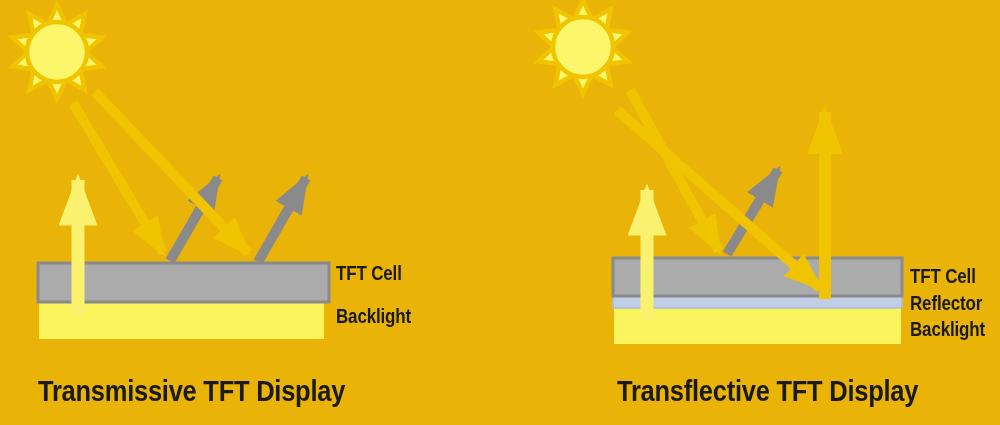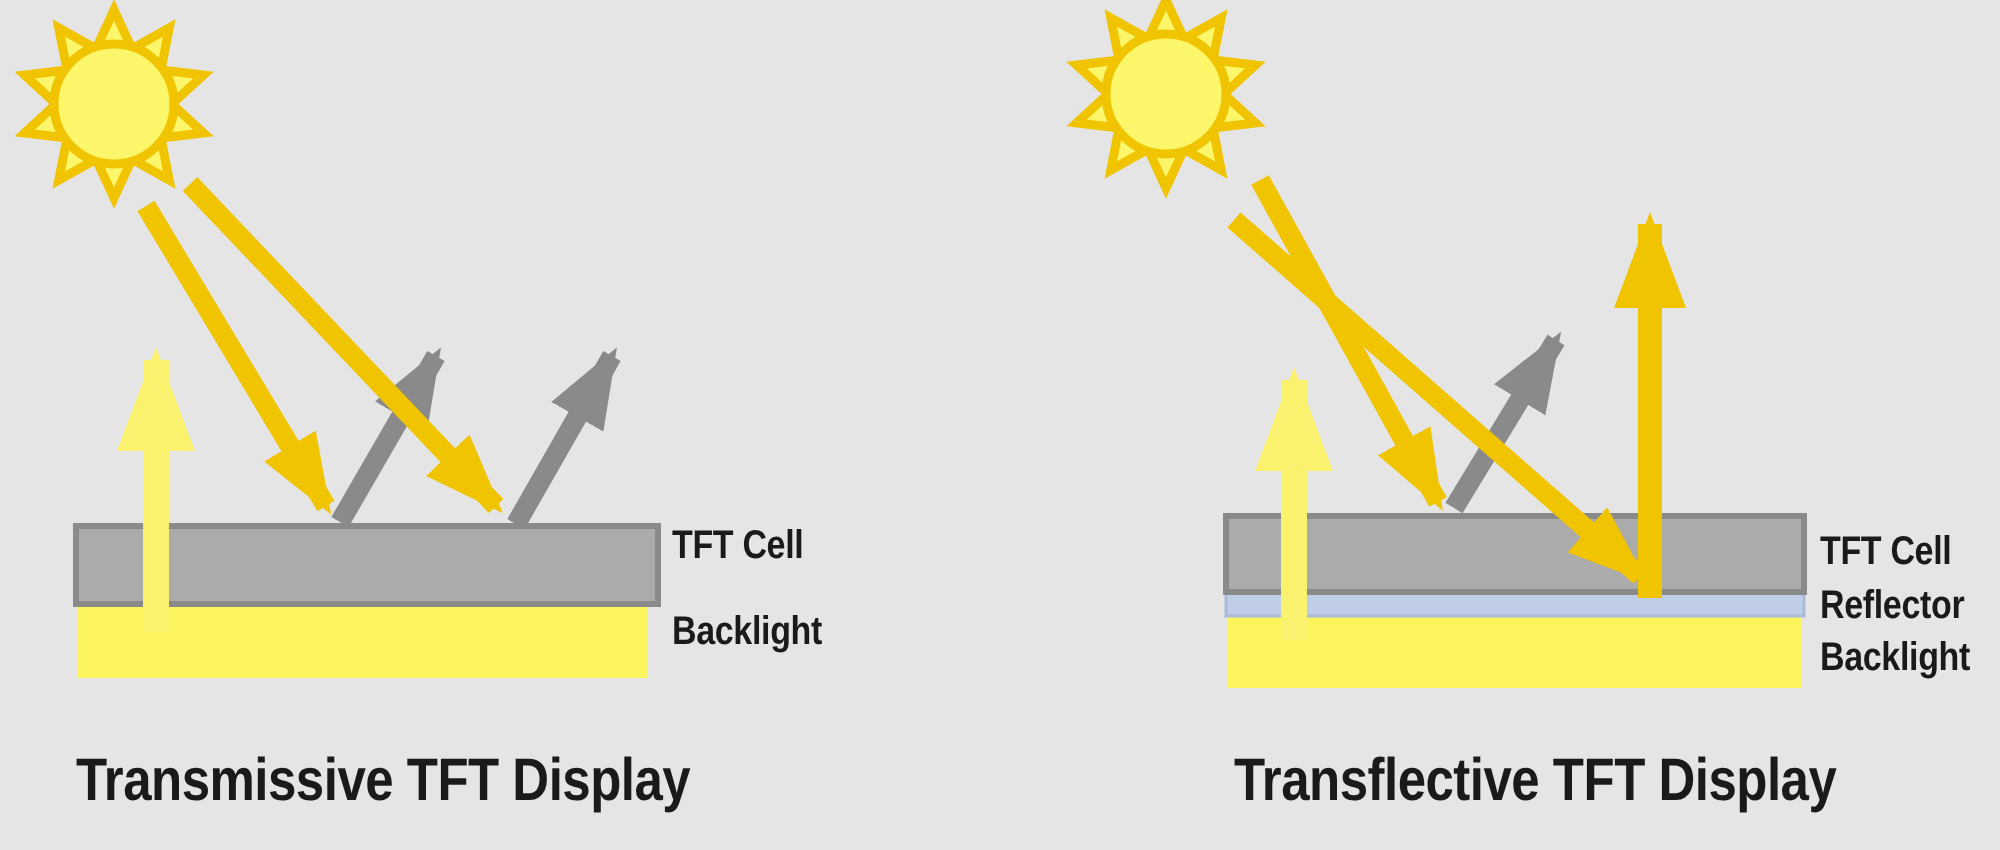--- a/index.html
+++ b/index.html
@@ -5,21 +5,21 @@
   html, body {
     margin: 0;
     padding: 0;
     background: #FFFFFF;
     font-family: "Liberation Sans", sans-serif;
   }
   .figure {
     position: relative;
     width: 1000px;
     height: 425px;
-    background: #e5e5e5;
+    background: #eab308;
     overflow: hidden;
     text-decoration: underline;
   }
   .diagram-canvas {
     position: absolute;
     left: 0;
     top: 0;
   }
   .layer-label {
     position: absolute;

